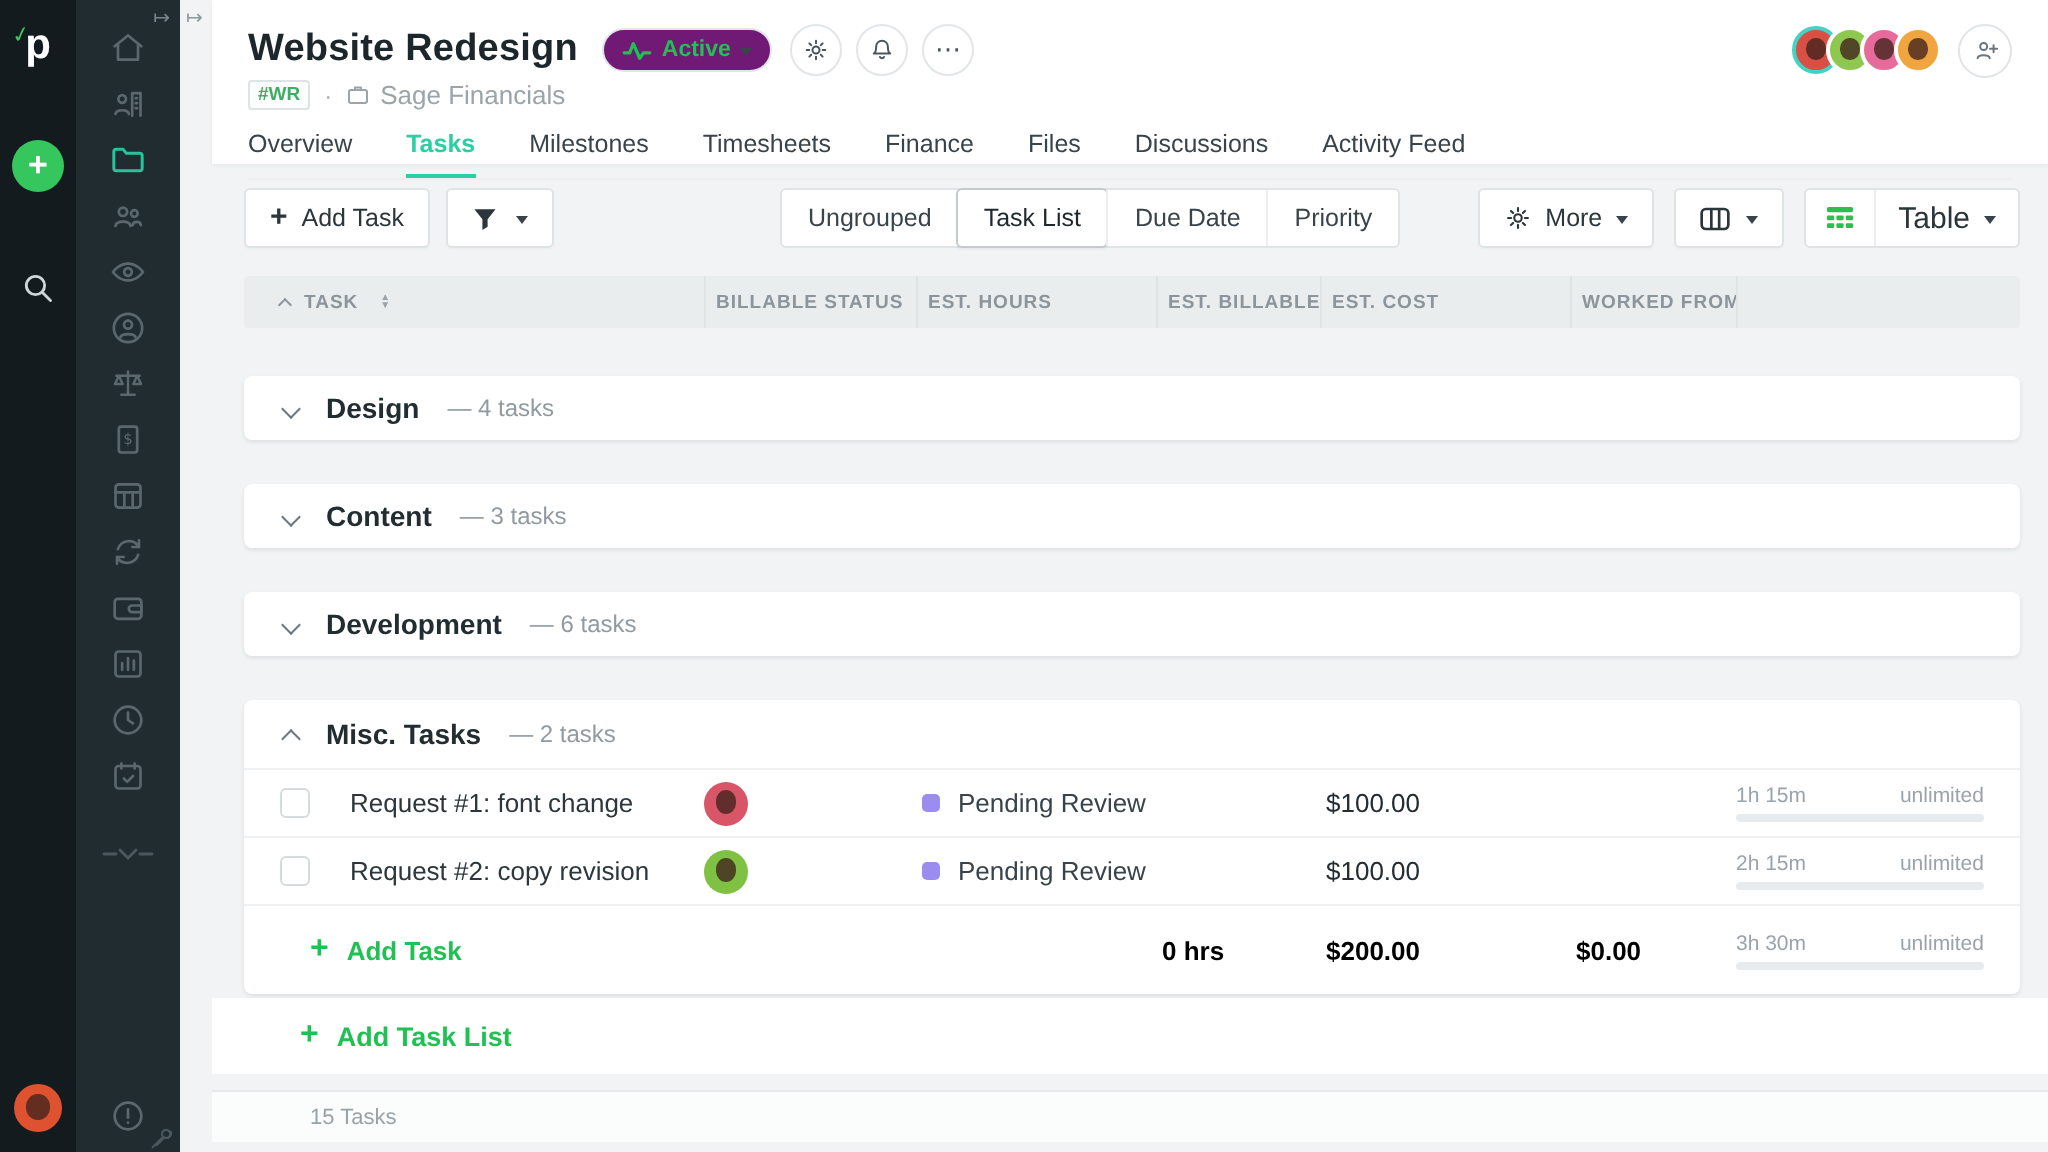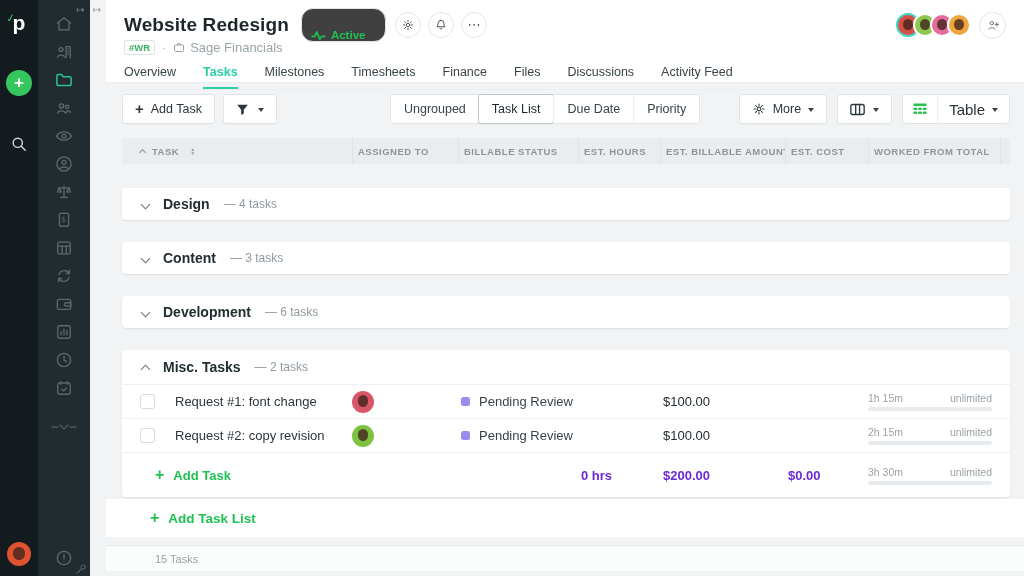--- a/index.html
+++ b/index.html
@@ -26,21 +26,21 @@
   .rail2-bottom{margin-top:auto;display:flex;flex-direction:column;align-items:center;gap:6px}
   .wrench{position:absolute;right:2px;bottom:0}
   .expand-glyph{font-size:10px;line-height:10px;cursor:pointer}
   .rail2 .expand-glyph{position:absolute;top:5px;right:5px;color:#78858b}
   
   .content{flex:1;position:relative;background:var(--page-bg);padding-left:16px;display:flex;flex-direction:column}
   .content>.expand-glyph{position:absolute;left:3px;top:5px;color:#8e989d}
   .topbar{background:#fff;height:82px;padding:0 18px;box-shadow:0 1px 2px rgba(0,0,0,.04);flex:none}
   .title-row{display:flex;align-items:center;padding-top:11px;height:39px}
   .page-title{font-size:19px;font-weight:700;color:#1d272b;letter-spacing:.1px}
-  .status-pill{display:flex;align-items:flex-end;gap:5px;border:1px solid #e0e5e7;border-radius:12px;height:34px;padding:0 9px;margin-left:12px;cursor:pointer;background:#404040}
+  .status-pill{display:flex;align-items:center;gap:5px;border:1px solid #e0e5e7;border-radius:12px;height:22px;padding:0 9px;margin-left:12px;cursor:pointer;background:#701a75}
   .status-pill .lbl{color:var(--accent-green);font-size:11.5px;font-weight:700}
   .caret{width:0;height:0;border-left:3.5px solid transparent;border-right:3.5px solid transparent;border-top:4px solid #39444a;margin-top:1px}
   .circle-btn{width:26px;height:26px;border-radius:50%;border:1px solid #e2e6e8;background:#fff;display:flex;align-items:center;justify-content:center;color:#4a565c;cursor:pointer}
   .title-actions{display:flex;align-items:center;gap:7px;margin-left:9px}
   .dots{font-size:13px;letter-spacing:1px;color:#4a565c;line-height:8px}
   .member-stack{margin-left:auto;display:flex;align-items:center}
   .member-stack .avatar{width:24px;height:24px;border:2px solid #fff;margin-left:-7px}
   .member-stack .avatar.ring{border:2px solid #43d3c3;margin-left:0}
   .invite-btn{width:27px;height:27px;border-radius:50%;border:1px solid #e0e4e6;background:#fff;display:flex;align-items:center;justify-content:center;margin-left:8px;cursor:pointer}
   .crumb-row{display:flex;align-items:center;height:17px;gap:7px}
@@ -86,21 +86,21 @@
   .status-cell{display:flex;align-items:center;gap:9px;padding-left:3px;cursor:pointer}
   .status-dot{width:9px;height:9px;border-radius:2.5px;background:var(--status-purple);flex:none}
   .status-txt{font-size:13px;color:#39444a;white-space:nowrap}
   .money{font-size:13px;color:#232d32;padding-left:3px}
   .worked-cell{padding-right:8px}
   .worked-top{display:flex;justify-content:space-between;font-size:10.5px;color:#9aa3a9}
   .worked-bar{height:4px;background:#e8ebed;border-radius:2px;margin-top:3px}
   .totals-row{height:45px;border-top:1px solid #eff1f2}
   .add-task-link{display:flex;align-items:center;gap:9px;padding-left:33px;color:var(--accent-green);font-size:13px;font-weight:700;cursor:pointer;white-space:nowrap}
   .add-task-link .plus{font-size:16px;font-weight:700;line-height:14px}
-  .bold-val{font-weight:700;color:#6d28d9}
+  .bold-val{font-weight:700;color:#000000}
   .addlist-section{background:#fff;height:38px;margin-top:2px;display:flex;align-items:center;flex:none}
   .addlist-section .add-task-link{padding-left:44px;font-size:13.5px}
   .page-footer{margin-top:8px;background:#fbfcfc;border-top:1px solid #e6e9ea;height:26px;display:flex;align-items:center;padding-left:49px;font-size:11px;color:#99a2a7;flex:none}
 </style>
 </head>
 <body>
 
 <aside class="rail1">
   <div class="logo">p</div>
   <div class="plusbtn">+</div>
@@ -339,21 +339,20 @@
 
   <div class="thead grid">
     <div class="th first">
       <span class="chev small"></span>
       <span>TASK</span>
       <span class="sort-ico">
           <span>▲</span>
           <span>▼</span>
         </span>
     </div>
-    <div class="th">ASSIGNED TO</div>
     <div class="th">BILLABLE STATUS</div>
     <div class="th">EST. HOURS</div>
     <div class="th">EST. BILLABLE AMOUNT</div>
     <div class="th">EST. COST</div>
     <div class="th">WORKED FROM TOTAL</div>
     <div class="th"></div>
   </div>
 
   <div class="cards">
     <div class="gcard">

